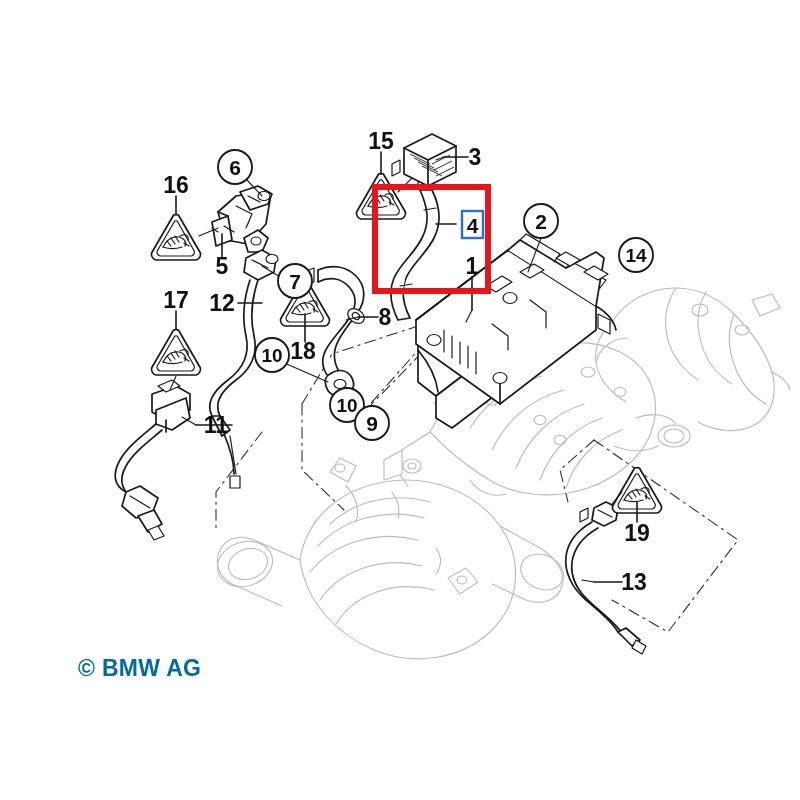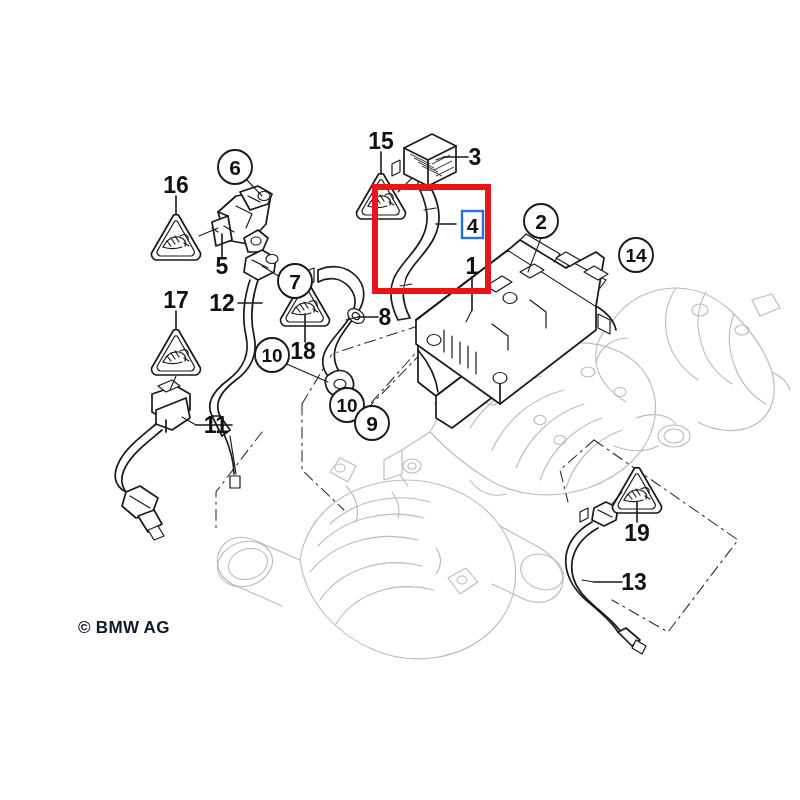--- a/index.html
+++ b/index.html
@@ -1,21 +1,21 @@
 <!DOCTYPE html>
 <html><head>
 <meta charset="utf-8">
 <style>
   html,body{margin:0;padding:0;background:#ffffff;}
   body{width:800px;height:800px;overflow:hidden;
        font-family:"Liberation Sans", sans-serif;}
   #stage{position:relative;width:800px;height:800px;background:#fff;}
   #stage svg{position:absolute;left:0;top:0;}
-  .copy{position:absolute;left:78px;top:618px;font-size:17px;font-weight:bold;
-        color:#0f172a;letter-spacing:.3px;}
+  .copy{position:absolute;left:78px;top:655px;font-size:23px;font-weight:bold;
+        color:#0369a1;letter-spacing:.3px;}
 </style>
 </head>
 <body>
 
 <div id="stage">
 
 <svg width="800" height="800" viewBox="0 0 800 800">
   <defs>
     <style>
       .ln{fill:none;stroke:#1a1a1a;stroke-width:1.7;stroke-linecap:round;stroke-linejoin:round;}

